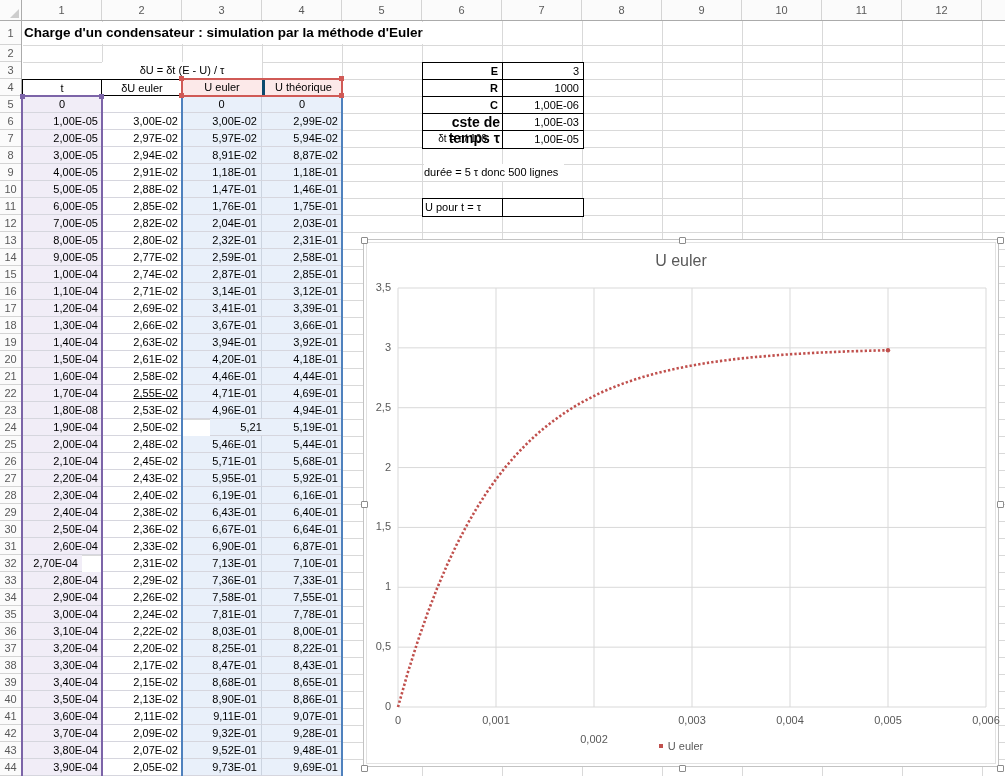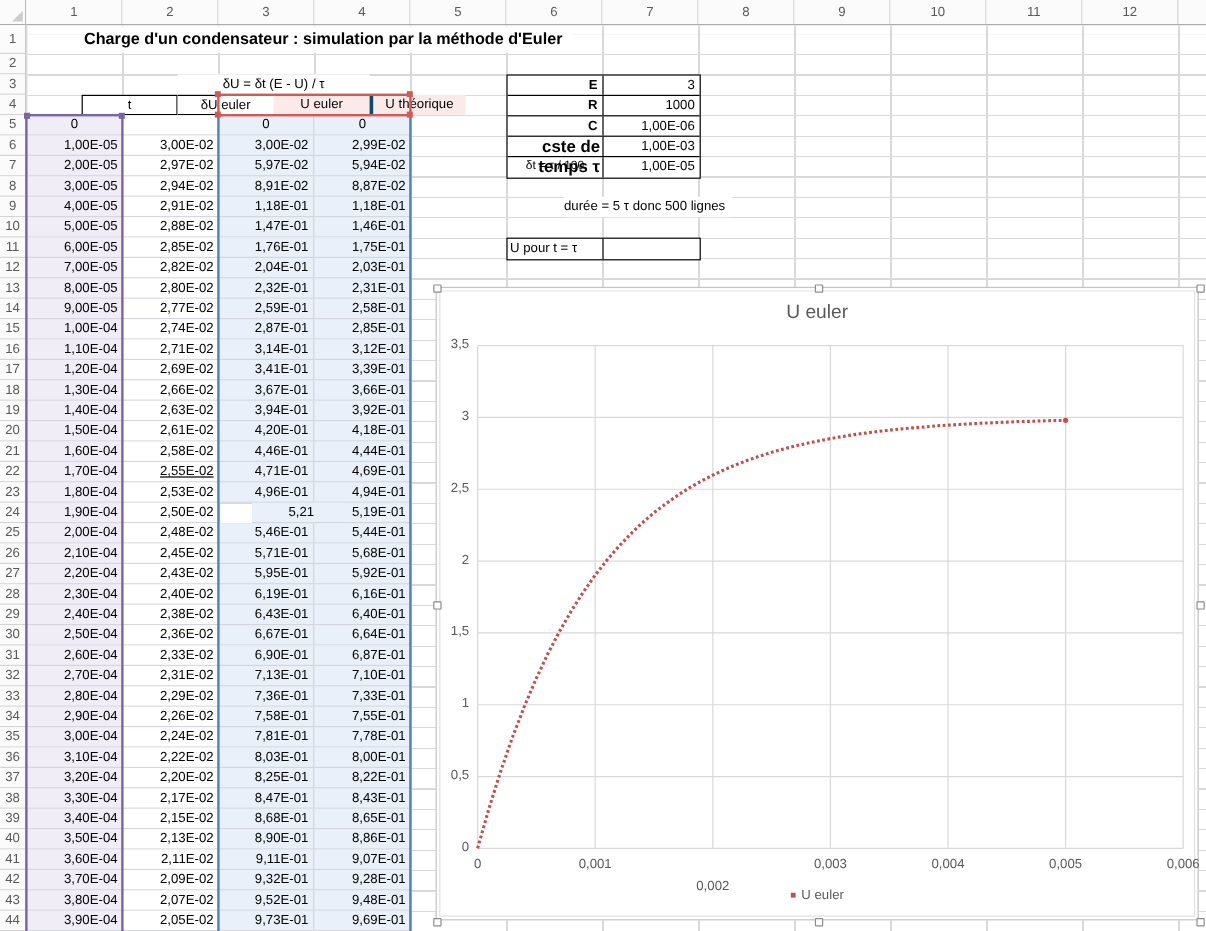--- a/index.html
+++ b/index.html
@@ -8,21 +8,21 @@
   
   #corner{position:absolute;left:0;top:0;width:22px;height:21px;background:#fbfbfb;border-right:1px solid #ababab;border-bottom:1px solid #ababab;box-sizing:border-box;}
   #corner .tri{position:absolute;right:2px;bottom:2px;width:0;height:0;border-left:9px solid transparent;border-bottom:9px solid #cdcdcd;}
   #colHeaders{position:absolute;left:22px;top:0;right:0;height:21px;background:#fbfbfb;border-bottom:1px solid #ababab;box-sizing:border-box;}
   .colH{position:absolute;top:0;height:20px;line-height:20px;text-align:center;color:#595959;border-right:1px solid #d4d4d4;box-sizing:border-box;background:#fbfbfb;}
   #rowHeaders{position:absolute;left:0;top:21px;width:22px;bottom:0;background:#fbfbfb;border-right:1px solid #ababab;box-sizing:border-box;}
   .rowH{position:absolute;left:0;width:21px;text-align:center;color:#595959;border-bottom:1px solid #d4d4d4;box-sizing:border-box;background:#fbfbfb;}
   
   #vlines{position:absolute;left:23px;top:21px;right:0;bottom:0;background:repeating-linear-gradient(to right,transparent 0px,transparent 79px,#d9d9d9 79px,#d9d9d9 80px);}
   #hlines{position:absolute;left:23px;top:29px;right:0;bottom:0;background:repeating-linear-gradient(to bottom,transparent 0px,transparent 16px,#d9d9d9 16px,#d9d9d9 17px);}
-  .cell{position:absolute;line-height:17px;height:17px;box-sizing:border-box;white-space:nowrap;margin-left:46px;}
+  .cell{position:absolute;line-height:17px;height:17px;box-sizing:border-box;white-space:nowrap;}
   #sheetTitle{left:24px;top:22px;height:22px;line-height:22px;font-size:13.5px;font-weight:bold;background:#fff;padding-right:8px;}
   #formulaCell{left:102px;top:62px;width:160px;text-align:center;background:#fff;}
   
   .th{top:79px;height:17px;text-align:center;background:#fff;border-top:1px solid #000;border-bottom:1px solid #000;}
   #th0{left:22px;width:80px;border-left:1px solid #000;border-right:1px solid #000;}
   #th1{left:102px;width:80px;}
   #th2{left:182px;width:80px;background:#fce9e9;border:none;}
   #th3{left:262px;width:80px;background:#fce9e9;border:none;border-left:3px solid #0c4a6e;}
   
   .dc{position:absolute;height:17px;line-height:17px;box-sizing:border-box;text-align:right;padding-right:4px;border-bottom:1px solid #d6d6de;white-space:nowrap;}
@@ -206,21 +206,21 @@
       <div class="dc fill-u sepr" style="left: 182px; top: 351px; width: 80px;">4,20E-01</div>
       <div class="dc fill-u" style="left: 262px; top: 351px; width: 80px;">4,18E-01</div>
       <div class="dc fill-t" style="left: 22px; top: 368px; width: 80px;">1,60E-04</div>
       <div class="dc fill-w" style="left: 102px; top: 368px; width: 80px;">2,58E-02</div>
       <div class="dc fill-u sepr" style="left: 182px; top: 368px; width: 80px;">4,46E-01</div>
       <div class="dc fill-u" style="left: 262px; top: 368px; width: 80px;">4,44E-01</div>
       <div class="dc fill-t" style="left: 22px; top: 385px; width: 80px;">1,70E-04</div>
       <div class="dc fill-w" style="left: 102px; top: 385px; width: 80px; text-decoration: underline;">2,55E-02</div>
       <div class="dc fill-u sepr" style="left: 182px; top: 385px; width: 80px;">4,71E-01</div>
       <div class="dc fill-u" style="left: 262px; top: 385px; width: 80px;">4,69E-01</div>
-      <div class="dc fill-t" style="left: 22px; top: 402px; width: 80px;">1,80E-04</div>
+      <div class="dc fill-t" style="left: 22px; top: 402px; width: 80px;">1,80E-08</div>
       <div class="dc fill-w" style="left: 102px; top: 402px; width: 80px;">2,53E-02</div>
       <div class="dc fill-u sepr" style="left: 182px; top: 402px; width: 80px;">4,96E-01</div>
       <div class="dc fill-u" style="left: 262px; top: 402px; width: 80px;">4,94E-01</div>
       <div class="dc fill-t" style="left: 22px; top: 419px; width: 80px;">1,90E-04</div>
       <div class="dc fill-w" style="left: 102px; top: 419px; width: 80px;">2,50E-02</div>
       <div class="dc fill-u sepr" style="left: 182px; top: 419px; width: 80px; margin-left: 28px;">5,21E-01</div>
       <div class="dc fill-u" style="left: 262px; top: 419px; width: 80px;">5,19E-01</div>
       <div class="dc fill-t" style="left: 22px; top: 436px; width: 80px;">2,00E-04</div>
       <div class="dc fill-w" style="left: 102px; top: 436px; width: 80px;">2,48E-02</div>
       <div class="dc fill-u sepr" style="left: 182px; top: 436px; width: 80px;">5,46E-01</div>
@@ -242,21 +242,21 @@
       <div class="dc fill-u sepr" style="left: 182px; top: 504px; width: 80px;">6,43E-01</div>
       <div class="dc fill-u" style="left: 262px; top: 504px; width: 80px;">6,40E-01</div>
       <div class="dc fill-t" style="left: 22px; top: 521px; width: 80px;">2,50E-04</div>
       <div class="dc fill-w" style="left: 102px; top: 521px; width: 80px;">2,36E-02</div>
       <div class="dc fill-u sepr" style="left: 182px; top: 521px; width: 80px;">6,67E-01</div>
       <div class="dc fill-u" style="left: 262px; top: 521px; width: 80px;">6,64E-01</div>
       <div class="dc fill-t" style="left: 22px; top: 538px; width: 80px;">2,60E-04</div>
       <div class="dc fill-w" style="left: 102px; top: 538px; width: 80px;">2,33E-02</div>
       <div class="dc fill-u sepr" style="left: 182px; top: 538px; width: 80px;">6,90E-01</div>
       <div class="dc fill-u" style="left: 262px; top: 538px; width: 80px;">6,87E-01</div>
-      <div class="dc fill-t" style="left: 22px; top: 555px; width: 80px;">2,70E-04</div>
+      <div class="dc fill-t" style="left: 22px; top: 555px; width: 60px;">2,70E-04</div>
       <div class="dc fill-w" style="left: 102px; top: 555px; width: 80px;">2,31E-02</div>
       <div class="dc fill-u sepr" style="left: 182px; top: 555px; width: 80px;">7,13E-01</div>
       <div class="dc fill-u" style="left: 262px; top: 555px; width: 80px;">7,10E-01</div>
       <div class="dc fill-t" style="left: 22px; top: 572px; width: 80px;">2,80E-04</div>
       <div class="dc fill-w" style="left: 102px; top: 572px; width: 80px;">2,29E-02</div>
       <div class="dc fill-u sepr" style="left: 182px; top: 572px; width: 80px;">7,36E-01</div>
       <div class="dc fill-u" style="left: 262px; top: 572px; width: 80px;">7,33E-01</div>
       <div class="dc fill-t" style="left: 22px; top: 589px; width: 80px;">2,90E-04</div>
       <div class="dc fill-w" style="left: 102px; top: 589px; width: 80px;">2,26E-02</div>
       <div class="dc fill-u sepr" style="left: 182px; top: 589px; width: 80px;">7,58E-01</div>

